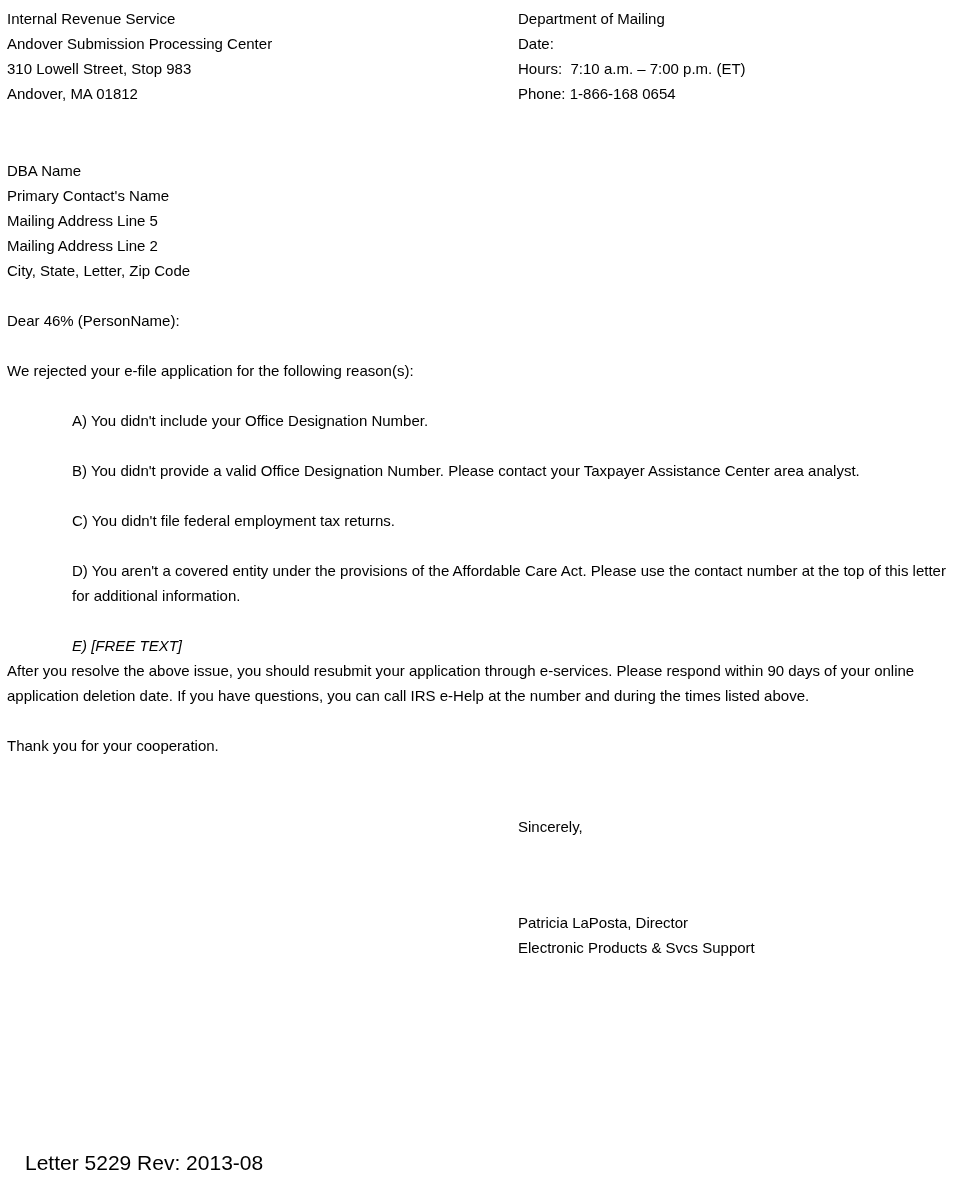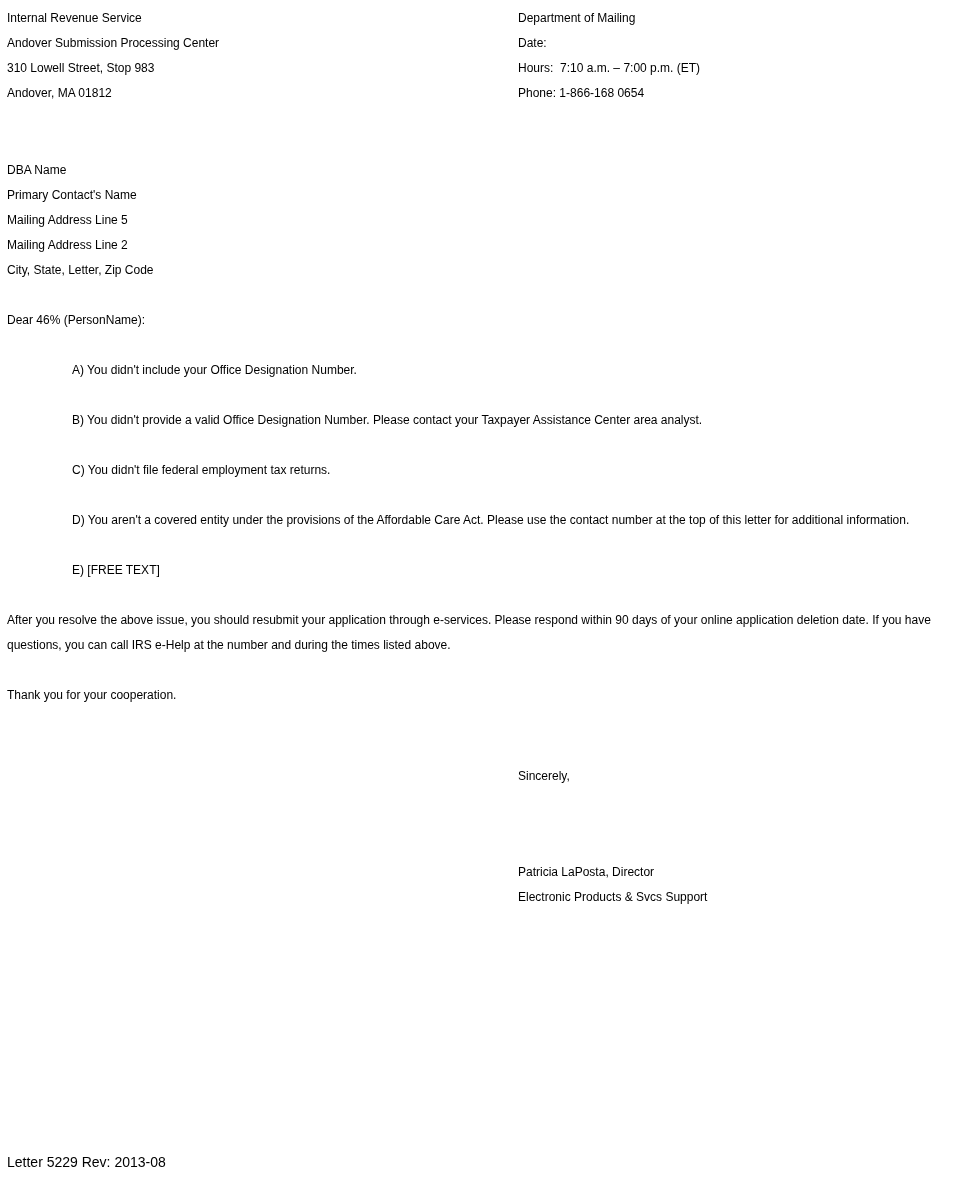--- a/index.html
+++ b/index.html
@@ -19,21 +19,21 @@
     height: 1181px;
     background: #ffffff;
     overflow: hidden;
     box-sizing: border-box;
   }
   .letter {
     position: absolute;
     left: 7px;
     top: 6px;
     width: 950px;
-    font-size: 12px;
+    font-size: 15px;
     line-height: 25px;
   }
 
   
   .letterhead {
     position: relative;
     height: 104px;
   }
   .lh-col {
     position: absolute;
@@ -67,24 +67,24 @@
   .reasons {
     margin-top: 25px;
   }
   .reason-item {
     margin-left: 65px;
     margin-bottom: 25px;
     max-width: 886px;
   }
   .reason-item:last-child {
     margin-bottom: 0;
+    font-style: italic;
   }
 
   .closing-para {
-    margin-top: 25px;
     max-width: 945px;
   }
   .thanks {
     margin-top: 25px;
   }
 
   
   .signature-block {
     margin-top: 56px;
     margin-left: 511px;
@@ -96,23 +96,23 @@
     margin-top: 71px;
   }
   .sig-line {
     line-height: 25px;
     white-space: pre;
   }
 
   
   .footer {
     position: absolute;
-    left: 7px;
+    left: 25px;
     top: 1150px;
-    font-size: 14px;
+    font-size: 21px;
     line-height: 25px;
     white-space: pre;
   }
 </style>
 </head>
 <body>
 
 <div class="page">
   <div class="letter">
 
@@ -134,20 +134,21 @@
     <div class="addr-block">
       <div class="addr-line">DBA Name</div>
       <div class="addr-line">Primary Contact's Name</div>
       <div class="addr-line">Mailing Address Line 5</div>
       <div class="addr-line">Mailing Address Line 2</div>
       <div class="addr-line">City, State, Letter, Zip Code</div>
     </div>
 
     <div class="salutation">Dear 46% (PersonName):</div>
 
+    <div class="intro">We rejected your e-file application for the following reason(s):</div>
 
     <div class="reasons">
       <div class="reason-item">A) You didn't include your Office Designation Number.</div>
       <div class="reason-item">B) You didn't provide a valid Office Designation Number. Please contact your Taxpayer Assistance Center area analyst.</div>
       <div class="reason-item">C) You didn't file federal employment tax returns.</div>
       <div class="reason-item">D) You aren't a covered entity under the provisions of the Affordable Care Act. Please use the contact number at the top of this letter for additional information.</div>
       <div class="reason-item">E) [FREE TEXT]</div>
     </div>
 
     <div class="closing-para">After you resolve the above issue, you should resubmit your application through e-services. Please respond within 90 days of your online application deletion date. If you have questions, you can call IRS e-Help at the number and during the times listed above.</div>

